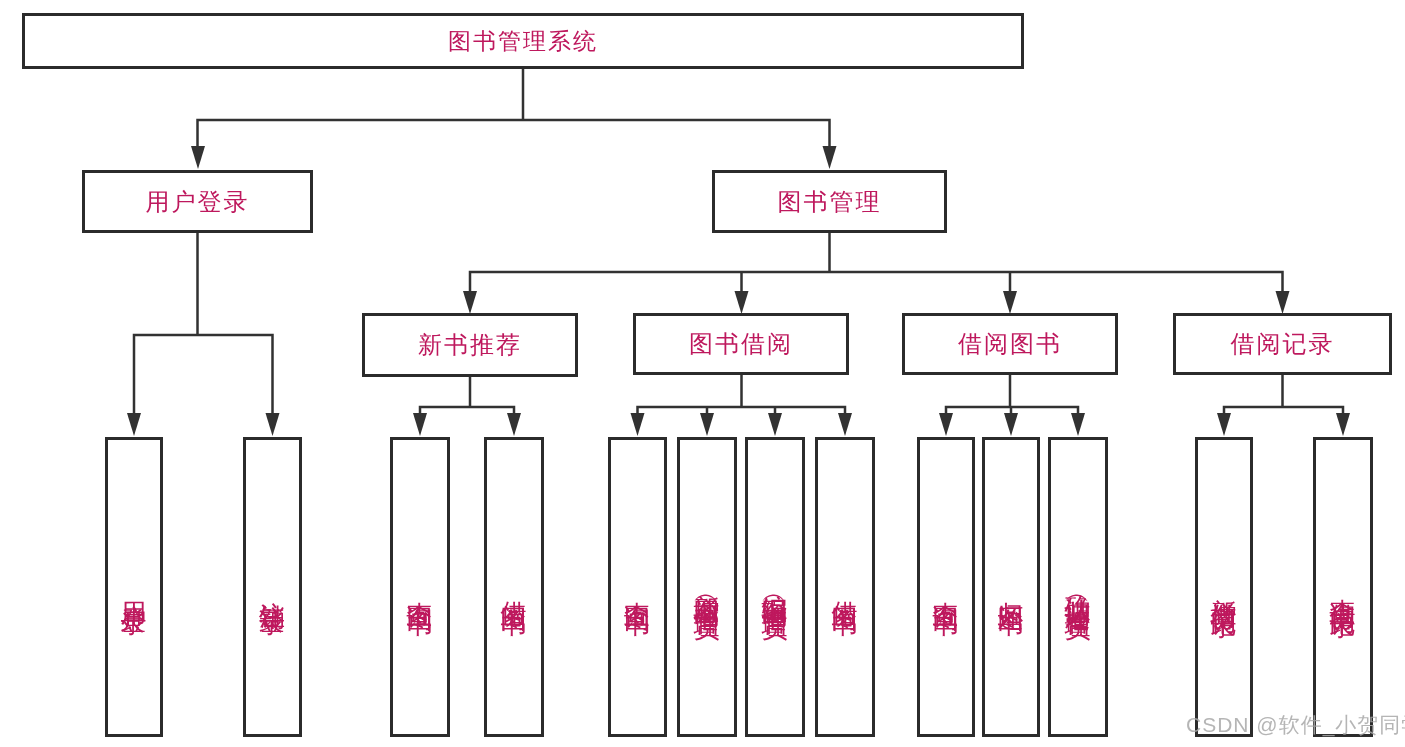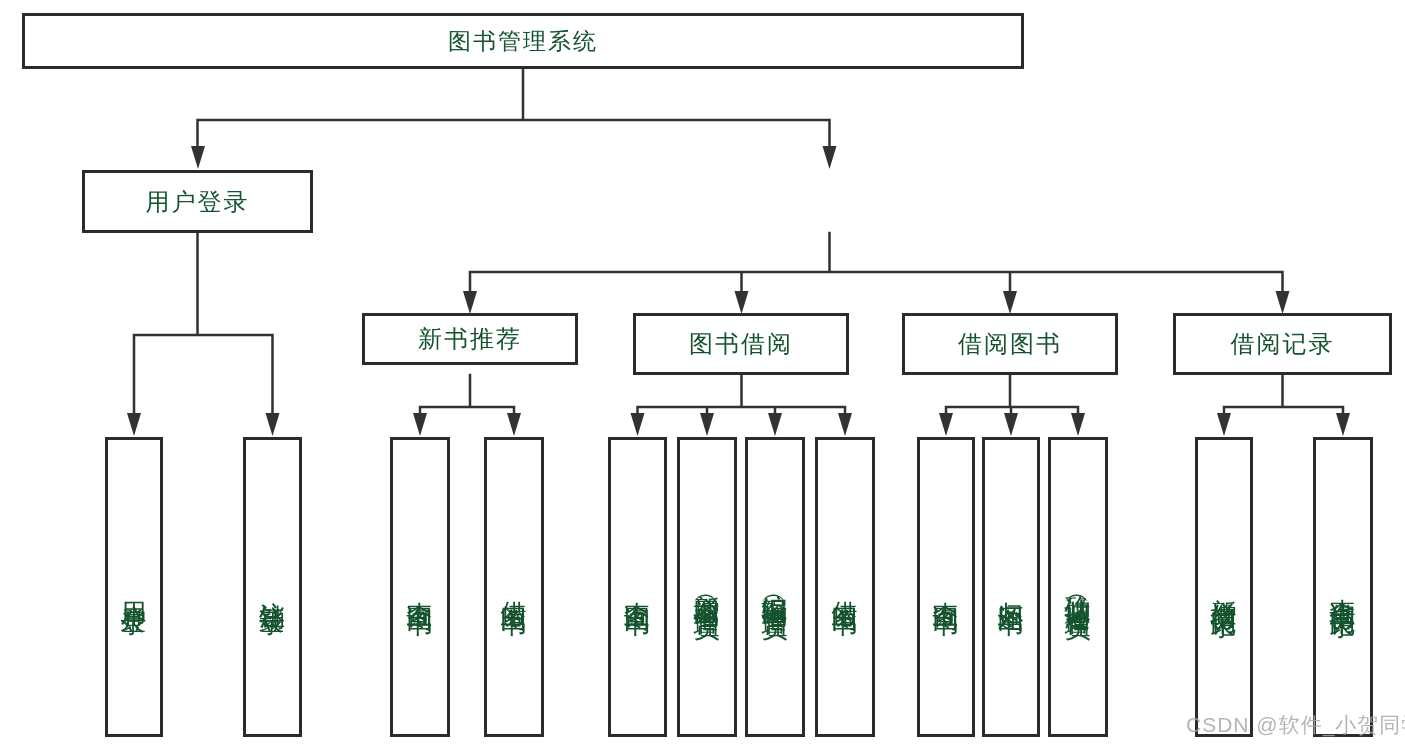--- a/index.html
+++ b/index.html
@@ -17,42 +17,42 @@
     width: 1405px; height: 747px;
   }
   .node {
     position: absolute;
     box-sizing: border-box;
     border: 3px solid #2b2b2b;
     background: #ffffff;
     display: flex;
     align-items: center;
     justify-content: center;
-    color: #14532d;
+    color: #be185d;
   }
   .node.h {
     font-size: 24px;
     letter-spacing: 2px;
     white-space: nowrap;
   }
   .node.root { font-size: 23px; }
   .node.v {
     font-size: 26px;
     letter-spacing: 3px;
     line-height: 1;
     writing-mode: vertical-lr;
     text-orientation: mixed;
   }
   
   .n-root  { left: 22px;  top: 13px;  width: 1002px; height: 56px; }
   
   .n-login { left: 82px;  top: 170px; width: 231px; height: 63px; }
   .n-mgmt  { left: 712px; top: 170px; width: 235px; height: 63px; }
   
-  .n-newbook { left: 362px;  top: 313px; width: 216px; height: 52px; }
+  .n-newbook { left: 362px;  top: 313px; width: 216px; height: 64px; }
   .n-borrow  { left: 633px;  top: 313px; width: 216px; height: 62px; }
   .n-current { left: 902px;  top: 313px; width: 216px; height: 62px; }
   .n-record  { left: 1173px; top: 313px; width: 219px; height: 62px; }
   
   .leaf { top: 437px; height: 300px; }
   .n-a1 { left: 105px;  width: 58px; }
   .n-a2 { left: 243px;  width: 59px; }
   .n-b1 { left: 390px;  width: 60px; }
   .n-b2 { left: 484px;  width: 60px; }
   .n-c1 { left: 608px;  width: 59px; }
@@ -125,20 +125,23 @@
     </g>
   </svg>
 
   <div class="node h root n-root">
     <span>图书管理系统</span>
   </div>
 
   <div class="node h n-login">
     <span>用户登录</span>
   </div>
+  <div class="node h n-mgmt">
+    <span>图书管理</span>
+  </div>
 
   <div class="node h n-newbook">
     <span>新书推荐</span>
   </div>
   <div class="node h n-borrow">
     <span>图书借阅</span>
   </div>
   <div class="node h n-current">
     <span>借阅图书</span>
   </div>

